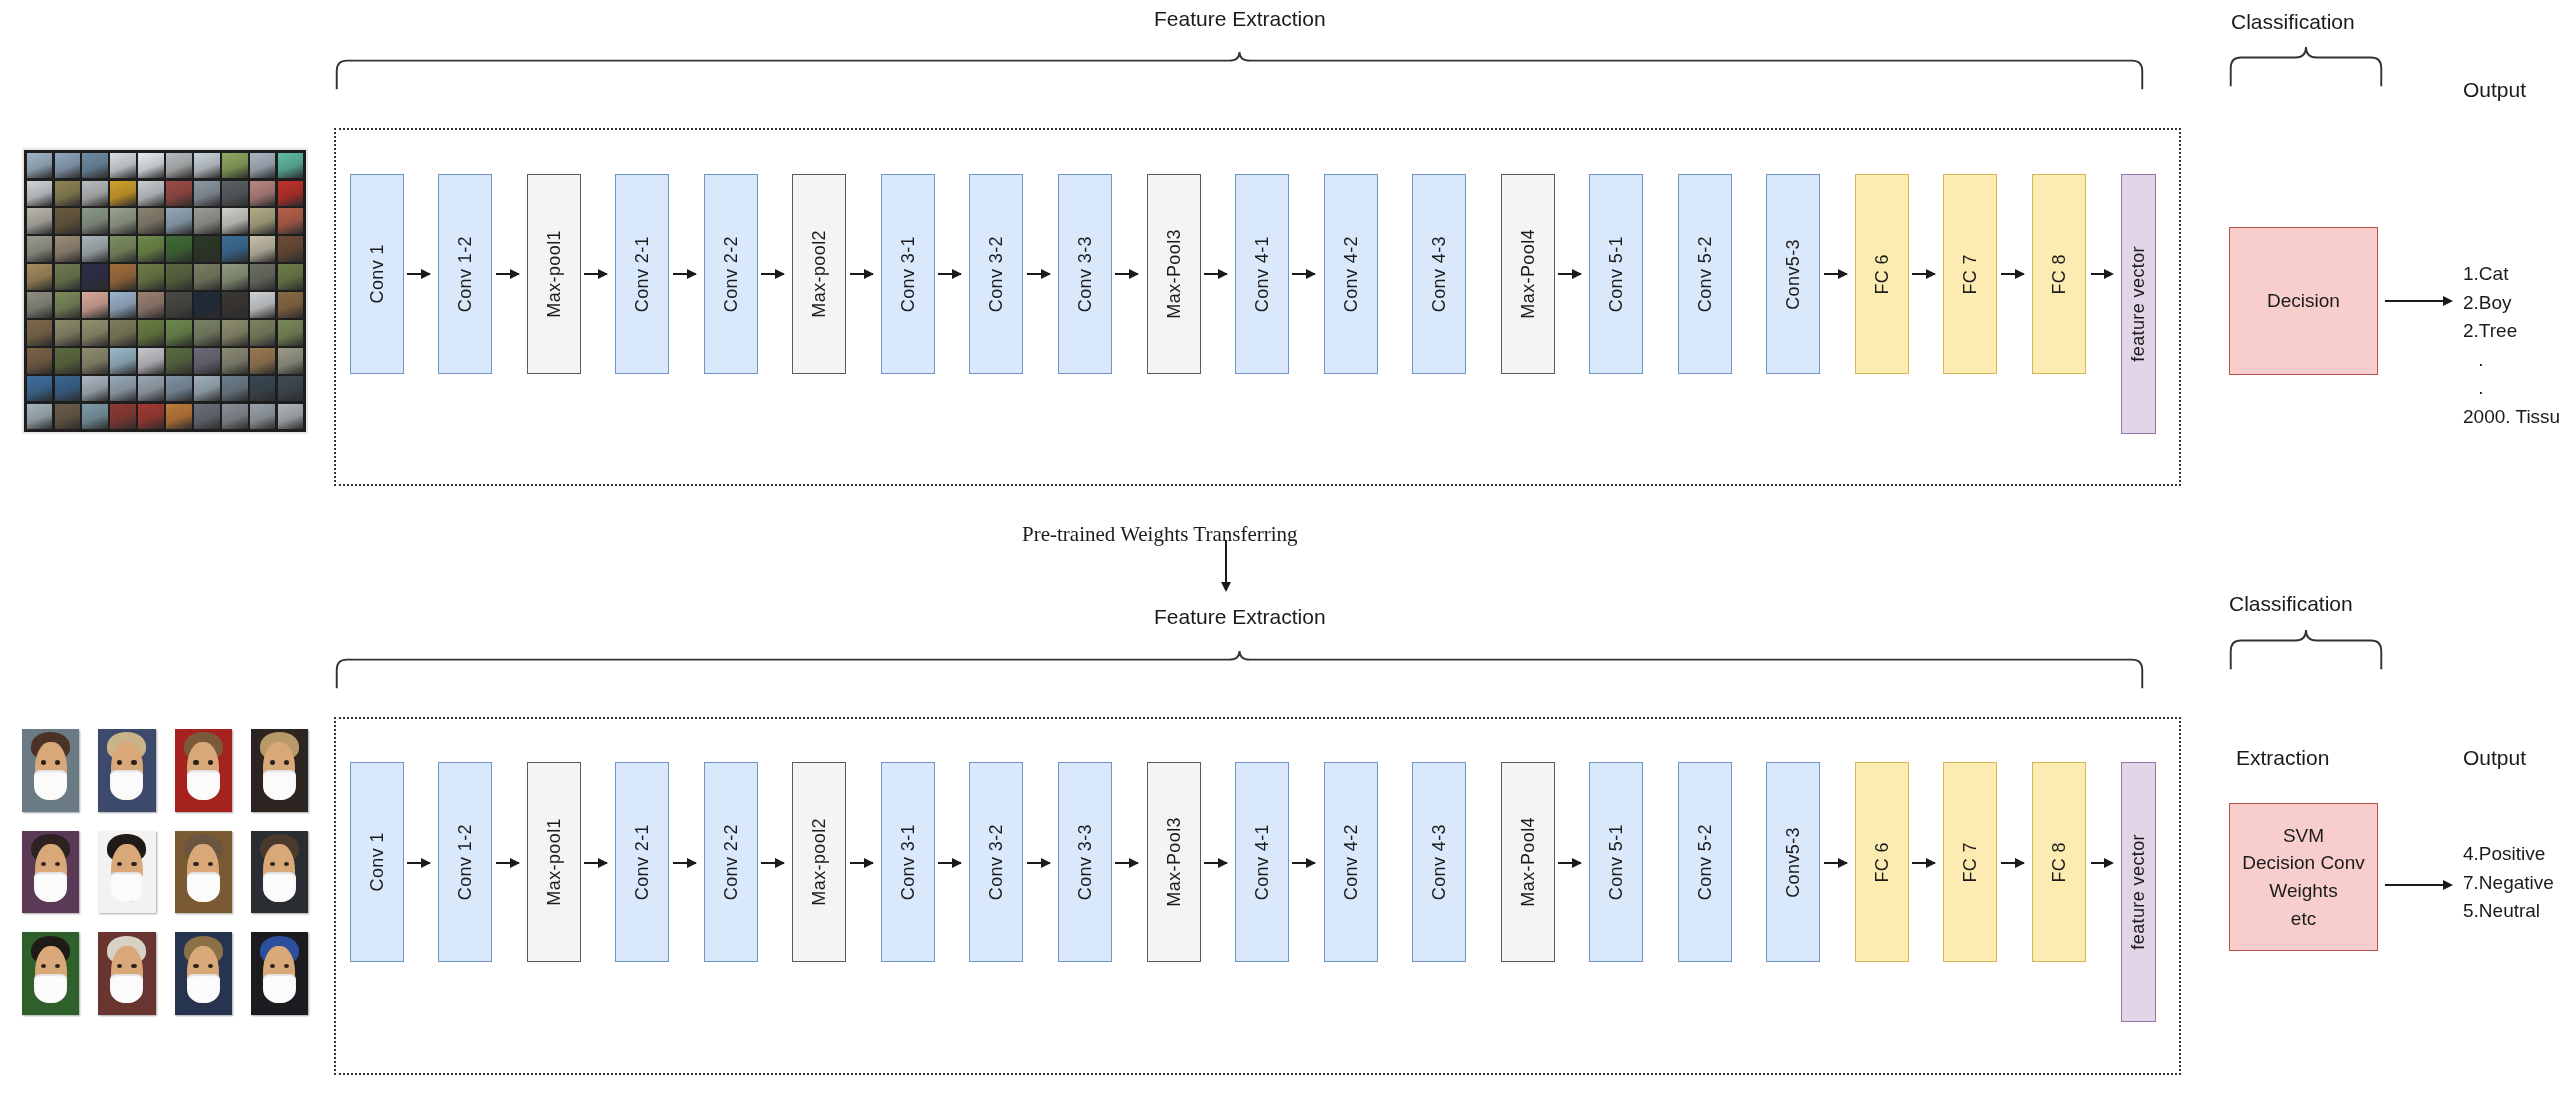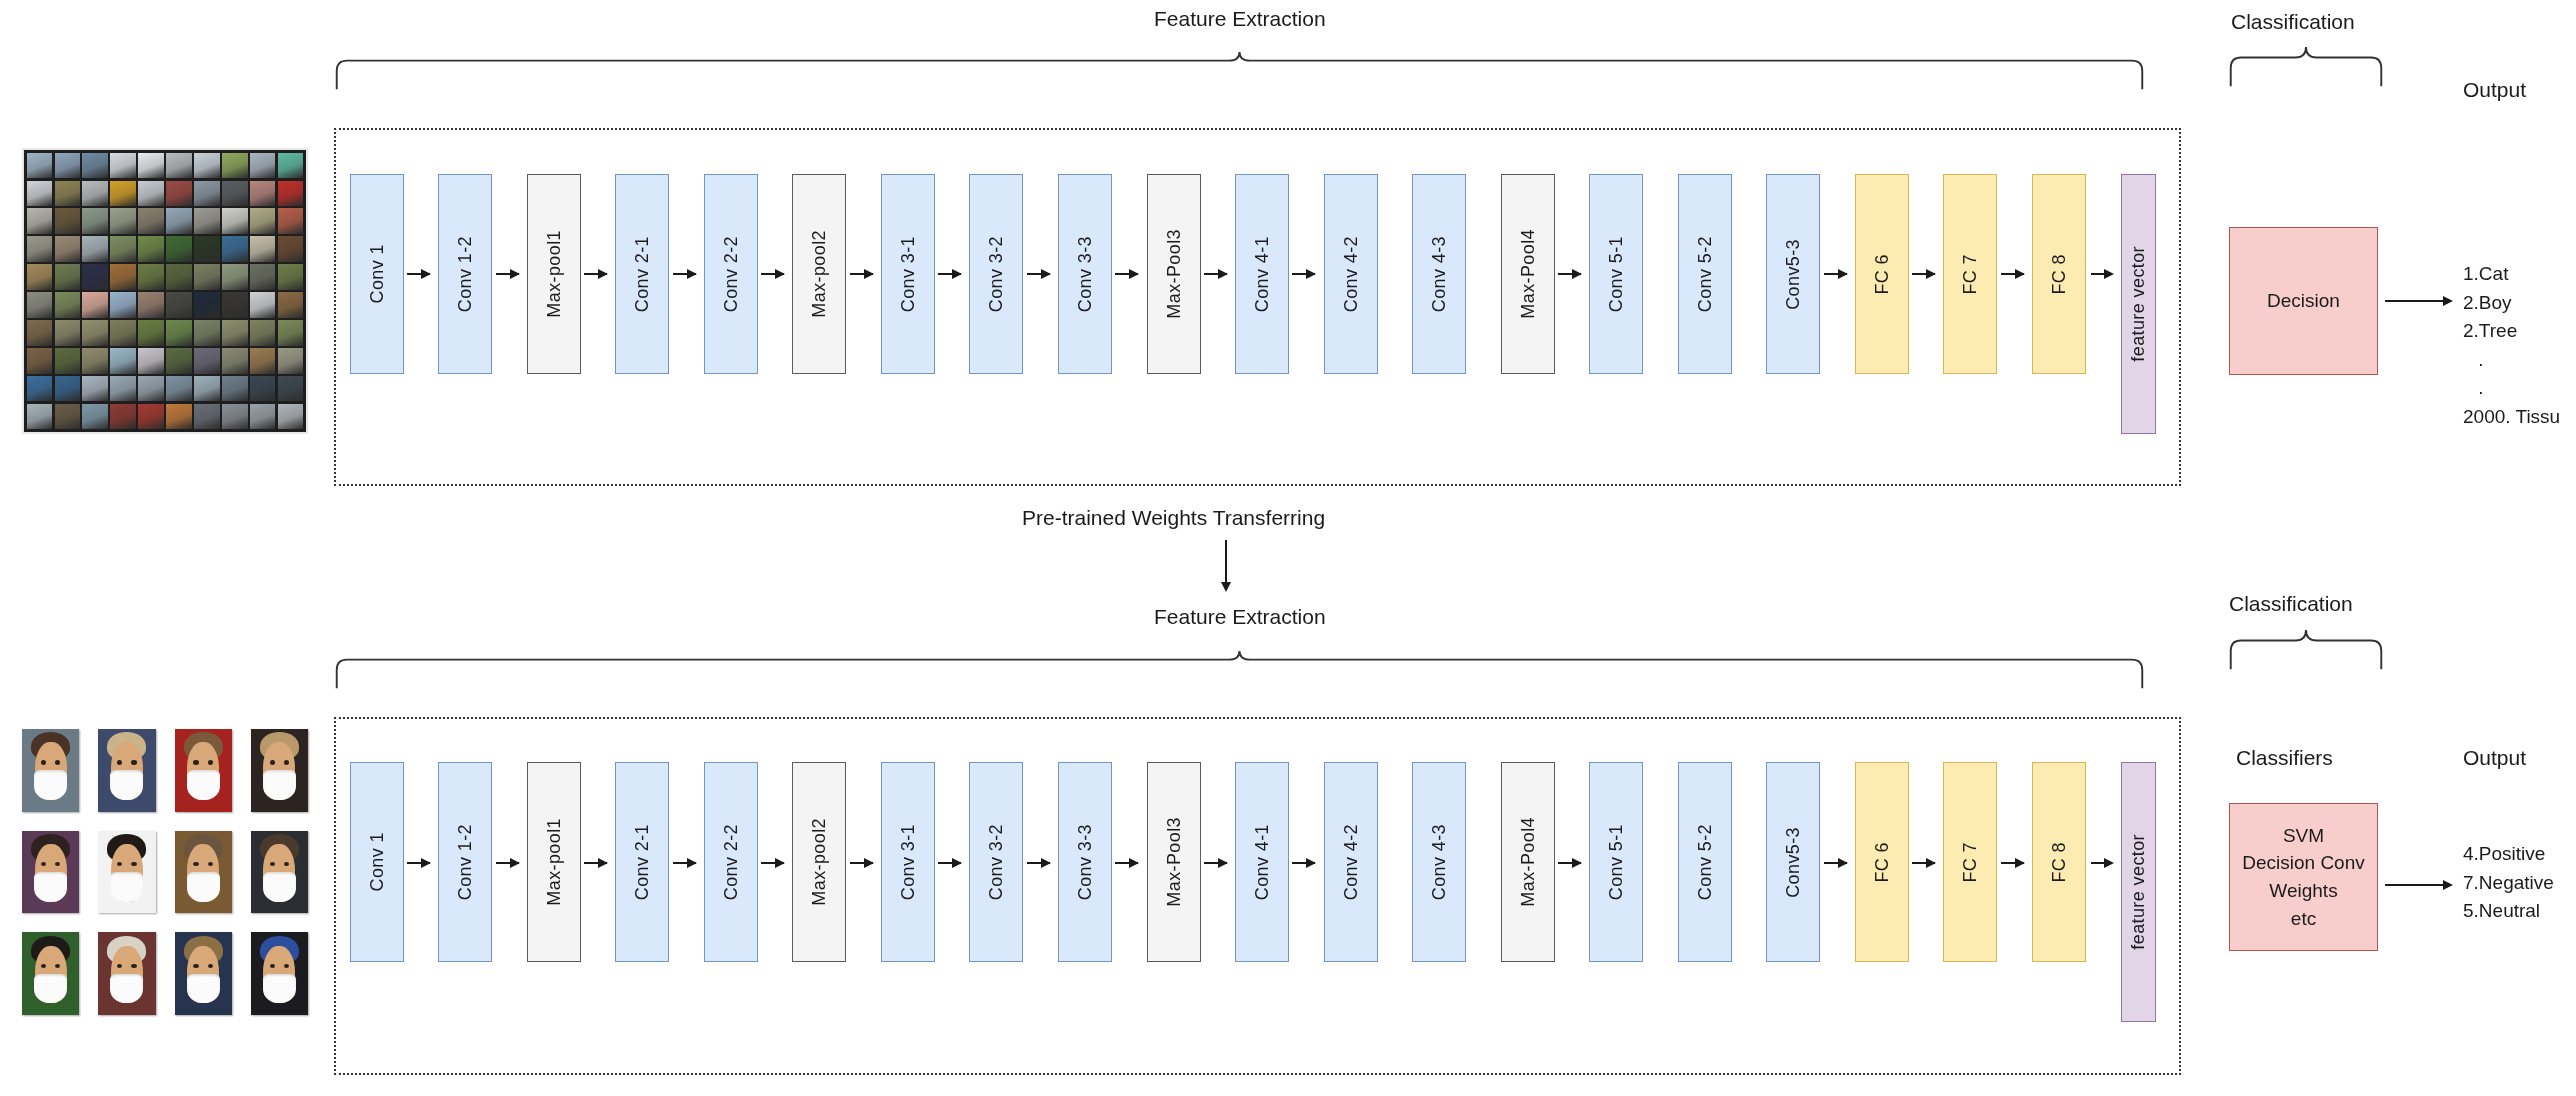--- a/index.html
+++ b/index.html
@@ -283,21 +283,21 @@
 
 <div class="abs outlist" id="top-outputs" style="left:2463px;top:260px;">
     <div>1.Cat</div>
     <div>2.Boy</div>
     <div>2.Tree</div>
     <div class="dot">.</div>
     <div class="dot">.</div>
     <div>2000. Tissu</div>
   </div>
 
-<div class="abs lbl big" style="left:1022px;top:506px;">Pre-trained Weights Transferring</div>
+<div class="abs lbl big" style="left:1022px;top:522px;font-family:Liberation Serif, serif;">Pre-trained Weights Transferring</div>
 
 <div class="abs vline" style="left:1225px;top:540px;height:42px;"></div>
 
 <div class="abs lbl big" style="left:1154px;top:605px;">Feature Extraction</div>
 
 <div class="abs brace" style="left:335px;top:651px;width:1809px;height:38px;">
   <svg width="1809" height="38" viewBox="0 0 2084 44" preserveAspectRatio="none">
     <path d="M2,43 L2,22 Q2,10 14,10 L1030,10 Q1042,10 1042,0 Q1042,10 1054,10 L2070,10 Q2082,10 2082,22 L2082,43" fill="none" stroke="#333" stroke-width="2.2"></path>
   </svg>
 </div>
@@ -487,21 +487,21 @@
       <span>FC 8</span>
     </div>
     <div class="abs arrow" style="left: 1558px; top: 862px; width: 22.6px;"></div>
     <div class="abs arrow" style="left: 2091px; top: 862px; width: 21px;"></div>
   </div>
 
 <div class="abs layer fvec ctr" style="left:2121px;top:762px;width:35px;height:260px;">
   <span>feature vector</span>
 </div>
 
-<div class="abs lbl big" style="left:2236px;top:746px;">Classifiers</div>
+<div class="abs lbl big" style="left:2236px;top:746px;">Extraction</div>
 
 <div class="abs clsbox ctr" id="bottom-classifier-box" style="left:2229px;top:803px;width:149px;height:148px;flex-direction:column;">
     <div>SVM</div>
     <div>Decision Conv</div>
     <div>Weights</div>
     <div>etc</div>
   </div>
 
 <div class="abs arrow" style="left:2385px;top:884px;width:66px;"></div>
 

